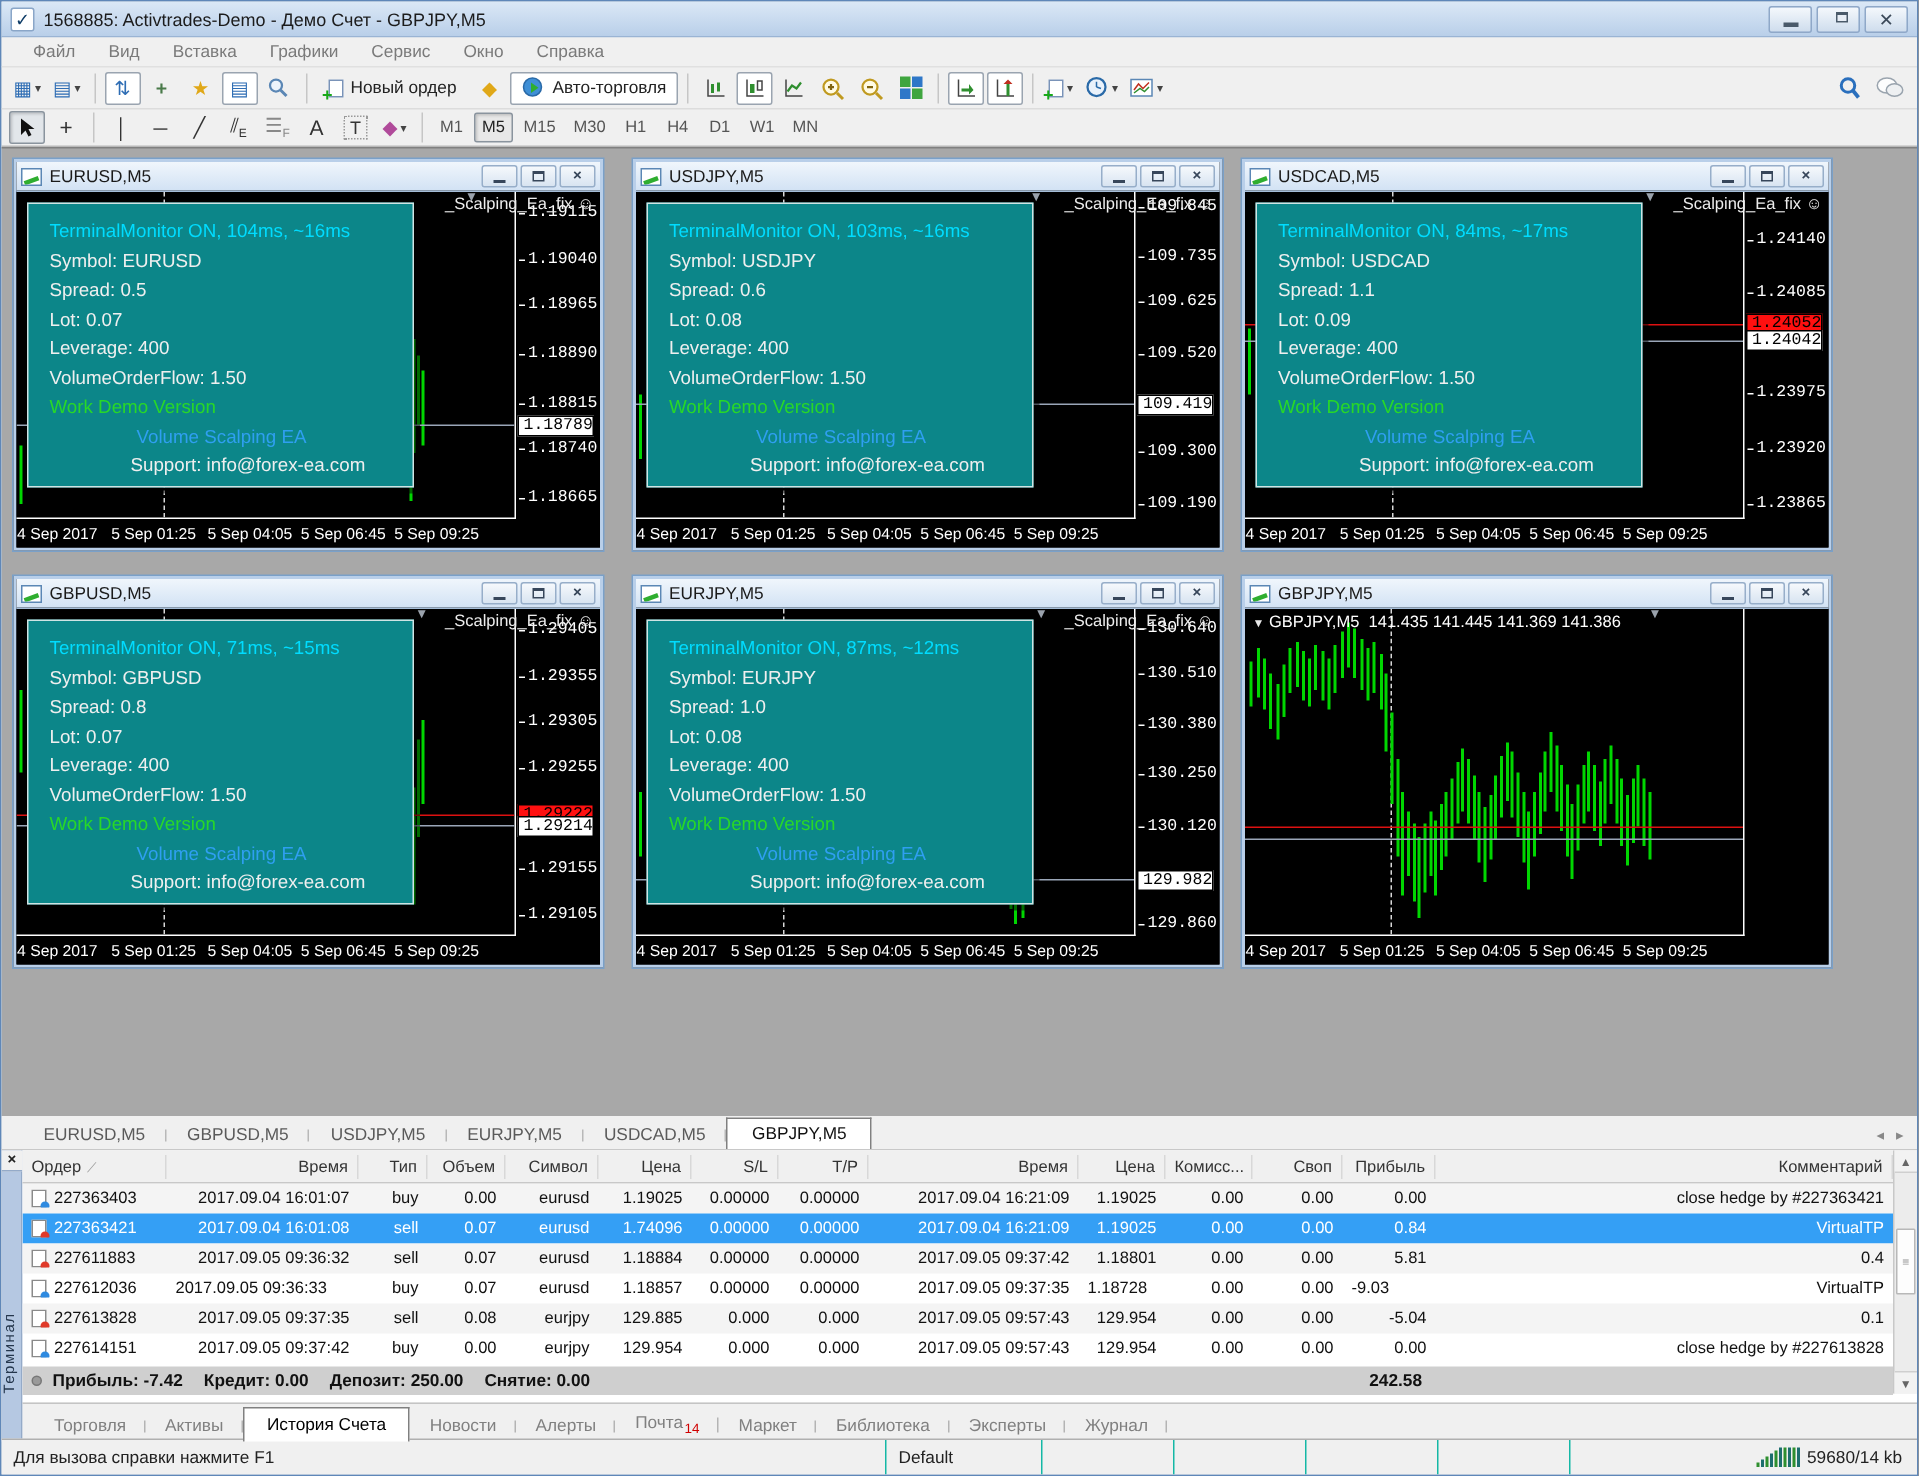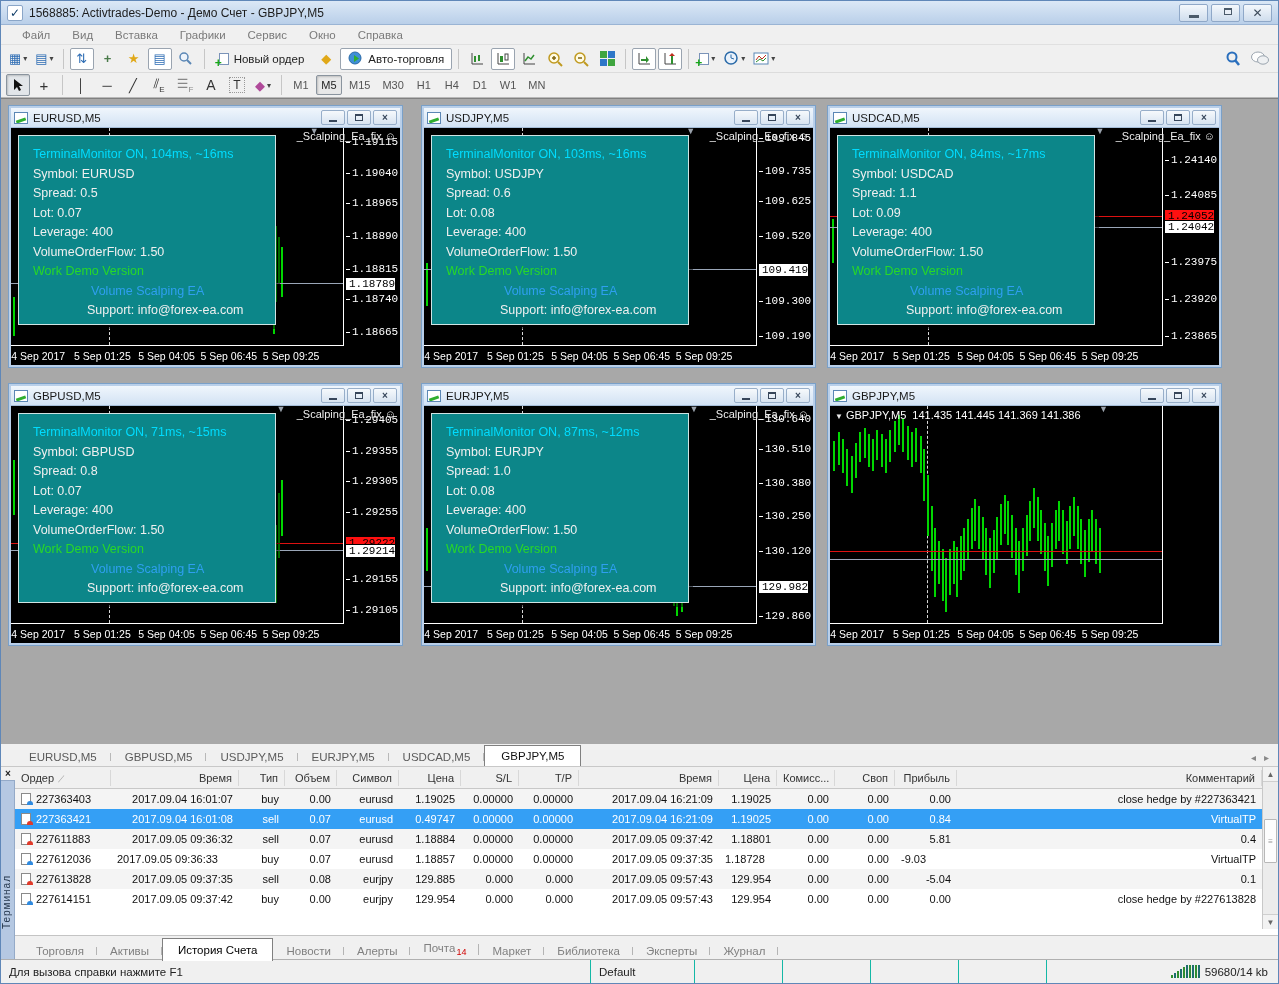--- a/index.html
+++ b/index.html
@@ -819,21 +819,21 @@
             <span class="tc" style="flex:0 0 62px;text-align:right">0.00</span>
             <span class="tc" style="flex:1;text-align:right">close hedge by #227363421</span>
           </div>
           <div class="trow selected">
             <span class="tc" style="flex:0 0 96px;display:flex;align-items:center;">
         <span class="order-ic sell"></span>227363421</span>
             <span class="tc" style="flex:0 0 128px;text-align:right">2017.09.04 16:01:08</span>
             <span class="tc" style="flex:0 0 46px;text-align:right">sell</span>
             <span class="tc" style="flex:0 0 52px;text-align:right">0.07</span>
             <span class="tc" style="flex:0 0 62px;text-align:right">eurusd</span>
-            <span class="tc" style="flex:0 0 62px;text-align:right">0.49747</span>
+            <span class="tc" style="flex:0 0 62px;text-align:right">1.74096</span>
             <span class="tc" style="flex:0 0 58px;text-align:right">0.00000</span>
             <span class="tc" style="flex:0 0 60px;text-align:right">0.00000</span>
             <span class="tc" style="flex:0 0 140px;text-align:right">2017.09.04 16:21:09</span>
             <span class="tc" style="flex:0 0 58px;text-align:right">1.19025</span>
             <span class="tc" style="flex:0 0 58px;text-align:right">0.00</span>
             <span class="tc" style="flex:0 0 60px;text-align:right">0.00</span>
             <span class="tc" style="flex:0 0 62px;text-align:right">0.84</span>
             <span class="tc" style="flex:1;text-align:right">VirtualTP</span>
           </div>
           <div class="trow odd">
@@ -902,20 +902,28 @@
             <span class="tc" style="flex:0 0 58px;text-align:right">0.00</span>
             <span class="tc" style="flex:0 0 60px;text-align:right">0.00</span>
             <span class="tc" style="flex:0 0 62px;text-align:right">0.00</span>
             <span class="tc" style="flex:1;text-align:right">close hedge by #227613828</span>
           </div>
         </div>
       <div class="vscroll">
         <div class="vs-btn">▲</div>
         <div class="vs-thumb">≡</div>
         <div class="vs-btn dn">▼</div>
+      </div>
+      <div class="summary">
+        <span class="sum-ic" style="margin-right:7px;"></span>
+        <span>Прибыль: -7.42</span>
+        <span>Кредит: 0.00</span>
+        <span>Депозит: 250.00</span>
+        <span>Снятие: 0.00</span>
+        <span class="sum-total">242.58</span>
       </div>
     </div>
     <div class="term-tabs" id="termTabs">
         <span class="ttab ">Торговля</span>
         <span class="ttab ">Активы</span>
         <span class="ttab active">История Счета</span>
         <span class="ttab ">Новости</span>
         <span class="ttab ">Алерты</span>
         <span class="ttab ">Почта<span class="badge">14</span></span>
         <span class="ttab ">Маркет</span>

